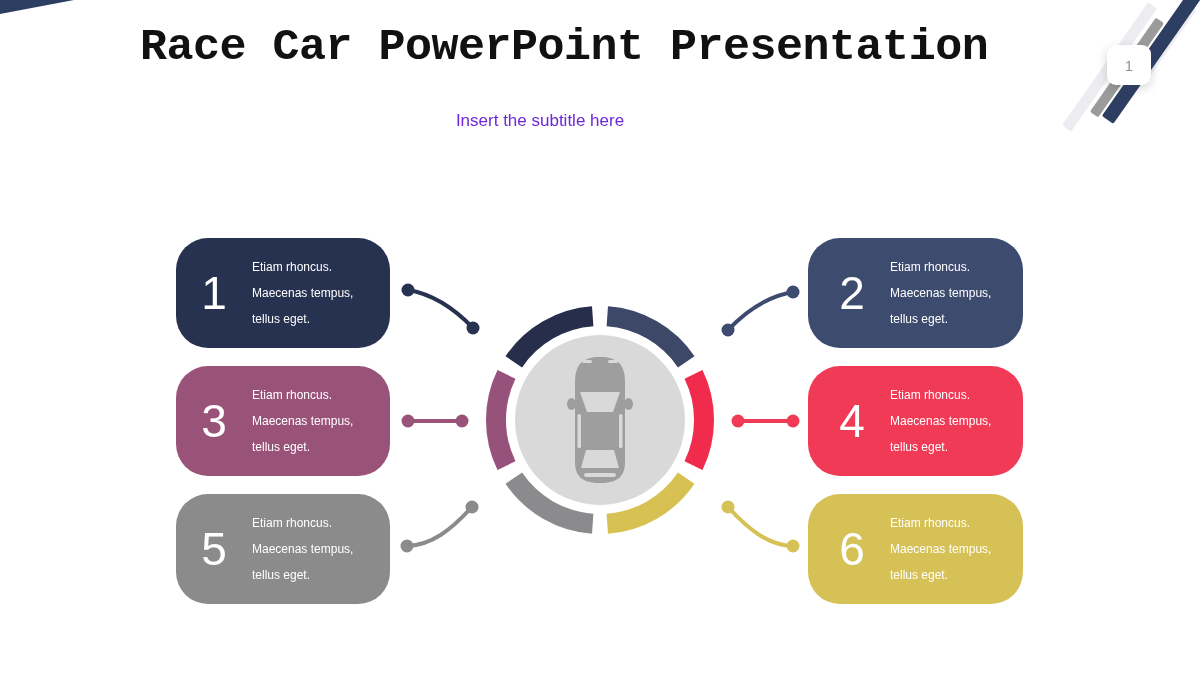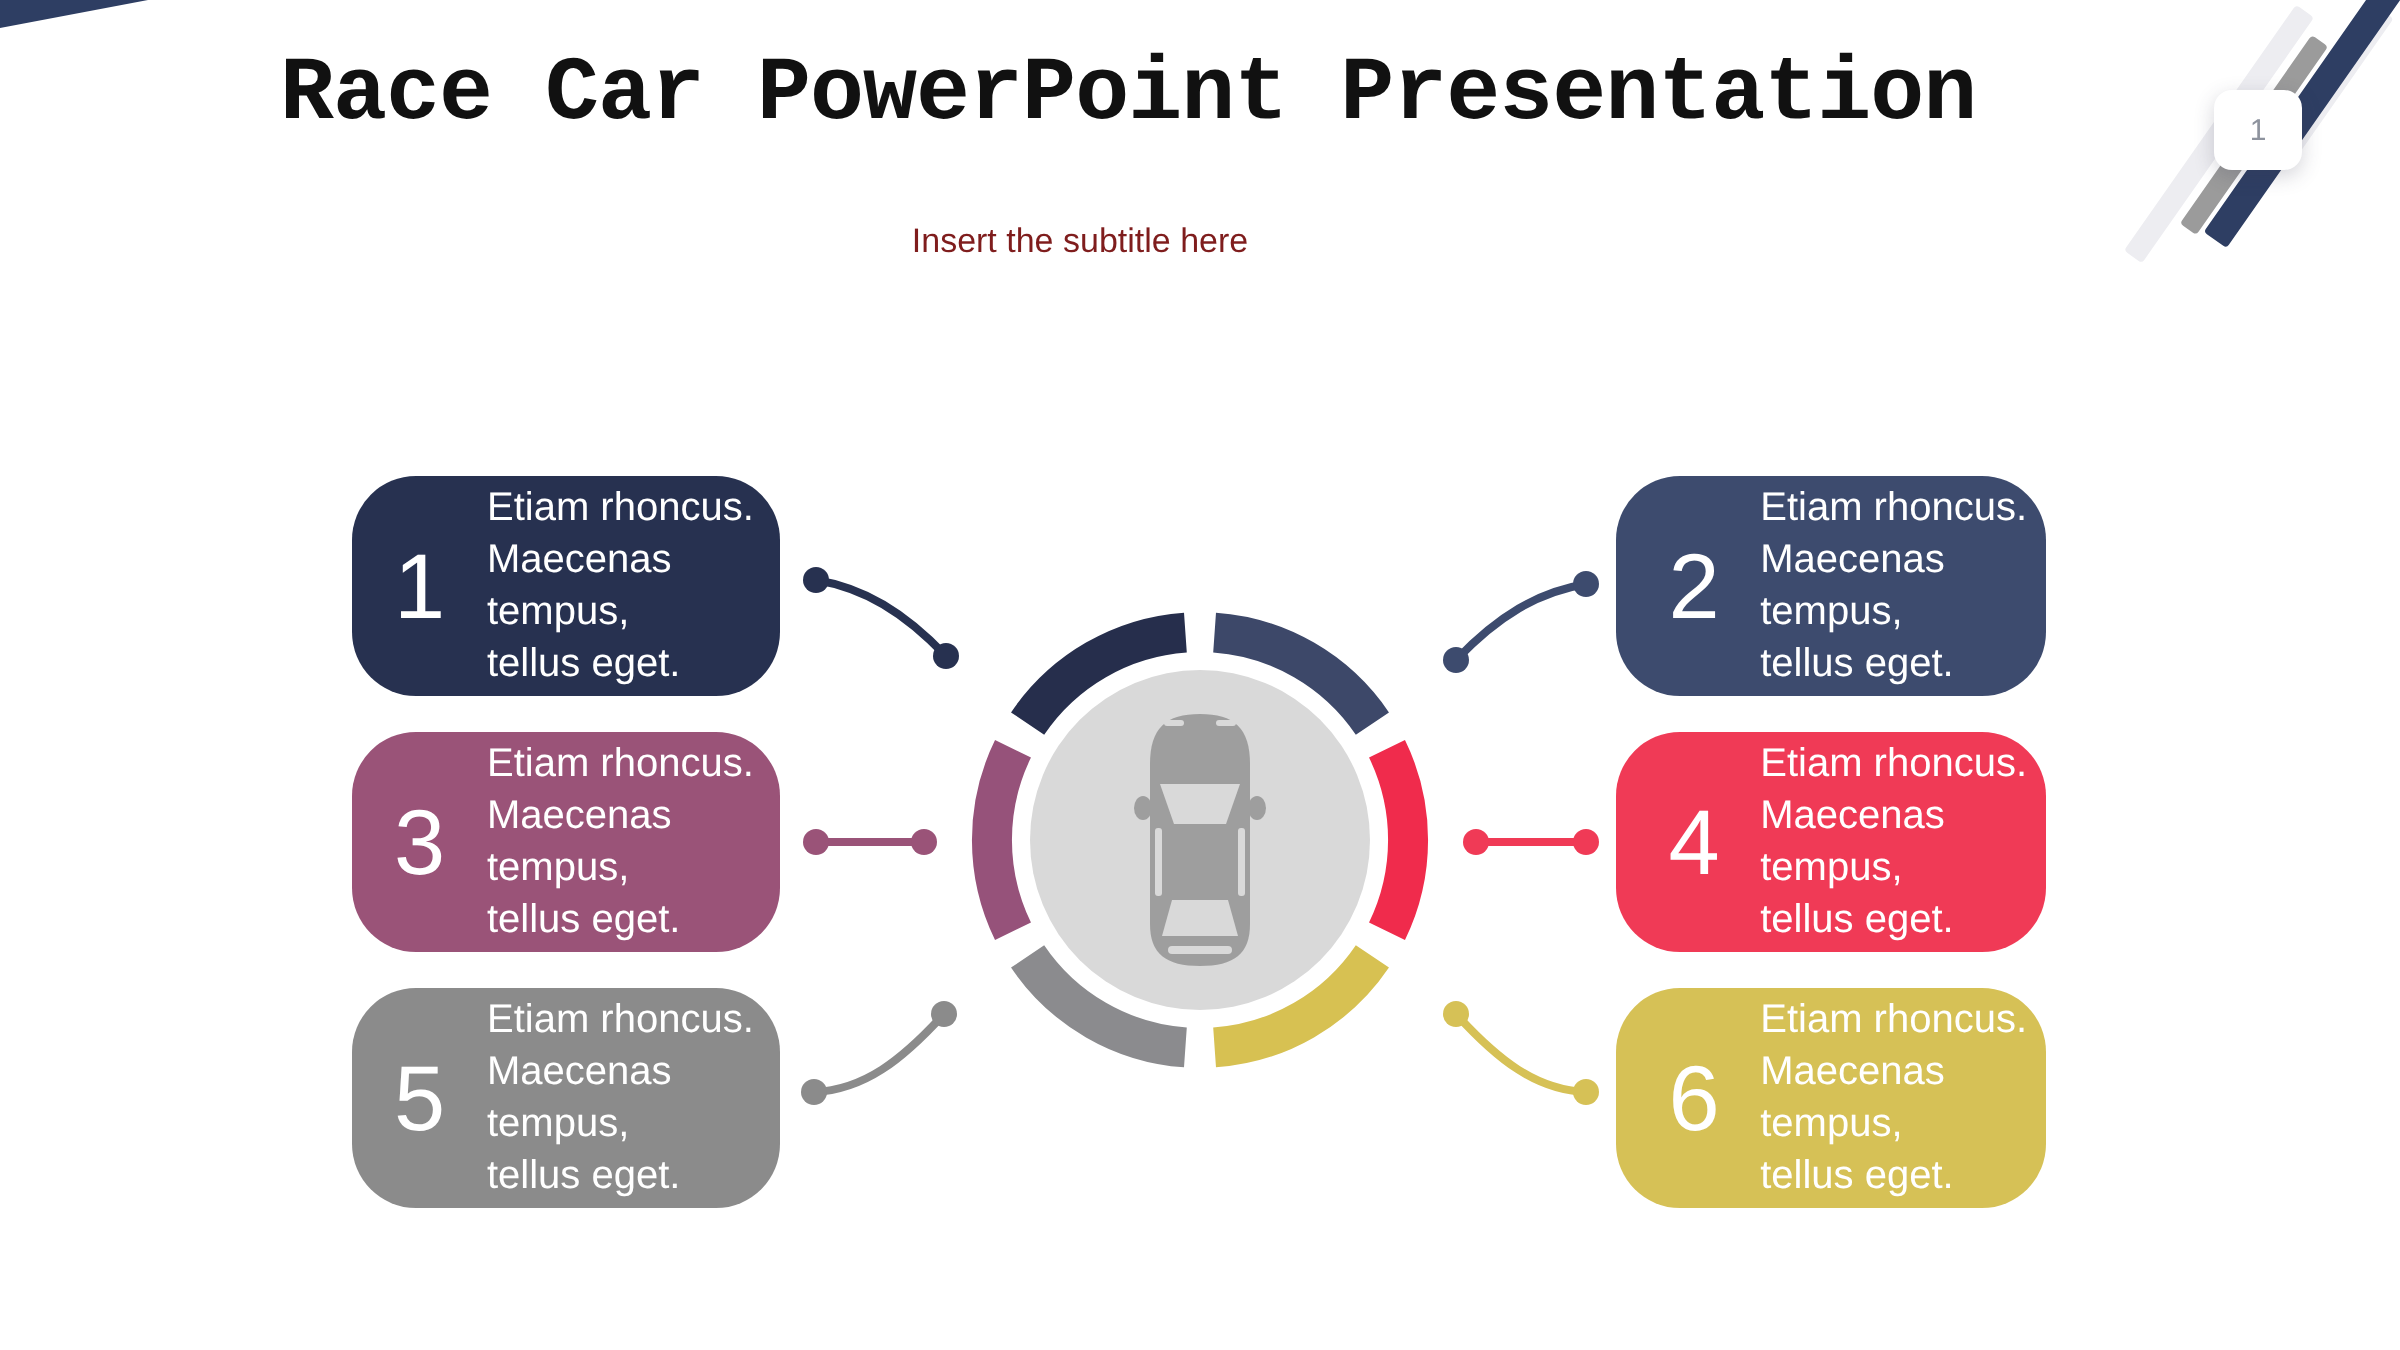--- a/index.html
+++ b/index.html
@@ -10,21 +10,21 @@
 
   
   .title {
     position:absolute; left:140px; top:22px;
     font-size:45px; font-weight:700; letter-spacing:-0.5px; color:#111111;
     white-space:nowrap;
     font-family:Liberation Mono, monospace;
   }
   .subtitle {
     position:absolute; left:0; top:111px; width:1036px;
-    text-align:center; font-size:17px; color:#7f1d1d;padding-left:44px;
+    text-align:center; font-size:17px; color:#6d28d9;padding-left:44px;
   }
 
   
   .corner-tl {
     position:absolute; left:0; top:0; width:74px; height:14px;
     clip-path:polygon(0 0, 100% 0, 0 100%);
   }
   .stripe { position:absolute; border-radius:2px; transform:rotate(35deg); }
   .stripe.l1 { left:1104px; top:-8px;  width:11px; height:150px; }
   .stripe.l2 { left:1161px; top:-2px;  width:11px; height:90px;  }
@@ -47,21 +47,21 @@
   .diagram svg { width:240px; height:240px; display:block; }
   .arc { fill:none; stroke-width:20px; }
 
   
   .card {
     position:absolute; width:214px; height:110px; border-radius:32px;
     color:#ffffff; display:flex; align-items:center; padding-left:6px;
   }
   .card.right { width:215px; padding-left:12px; }
   .card .num { width:64px; text-align:center; font-size:46px; font-weight:400; line-height:1; }
-  .card .txt { margin-left:6px; font-size:20px; line-height:26px; }
+  .card .txt { margin-left:6px; font-size:12px; line-height:26px; }
   .card.c1 { left:176px; top:238px; }
   .card.c3 { left:176px; top:366px; }
   .card.c5 { left:176px; top:494px; }
   .card.c2 { left:808px; top:238px; }
   .card.c4 { left:808px; top:366px; }
   .card.c6 { left:808px; top:494px; }
 </style>
 </head>
 <body>
 

